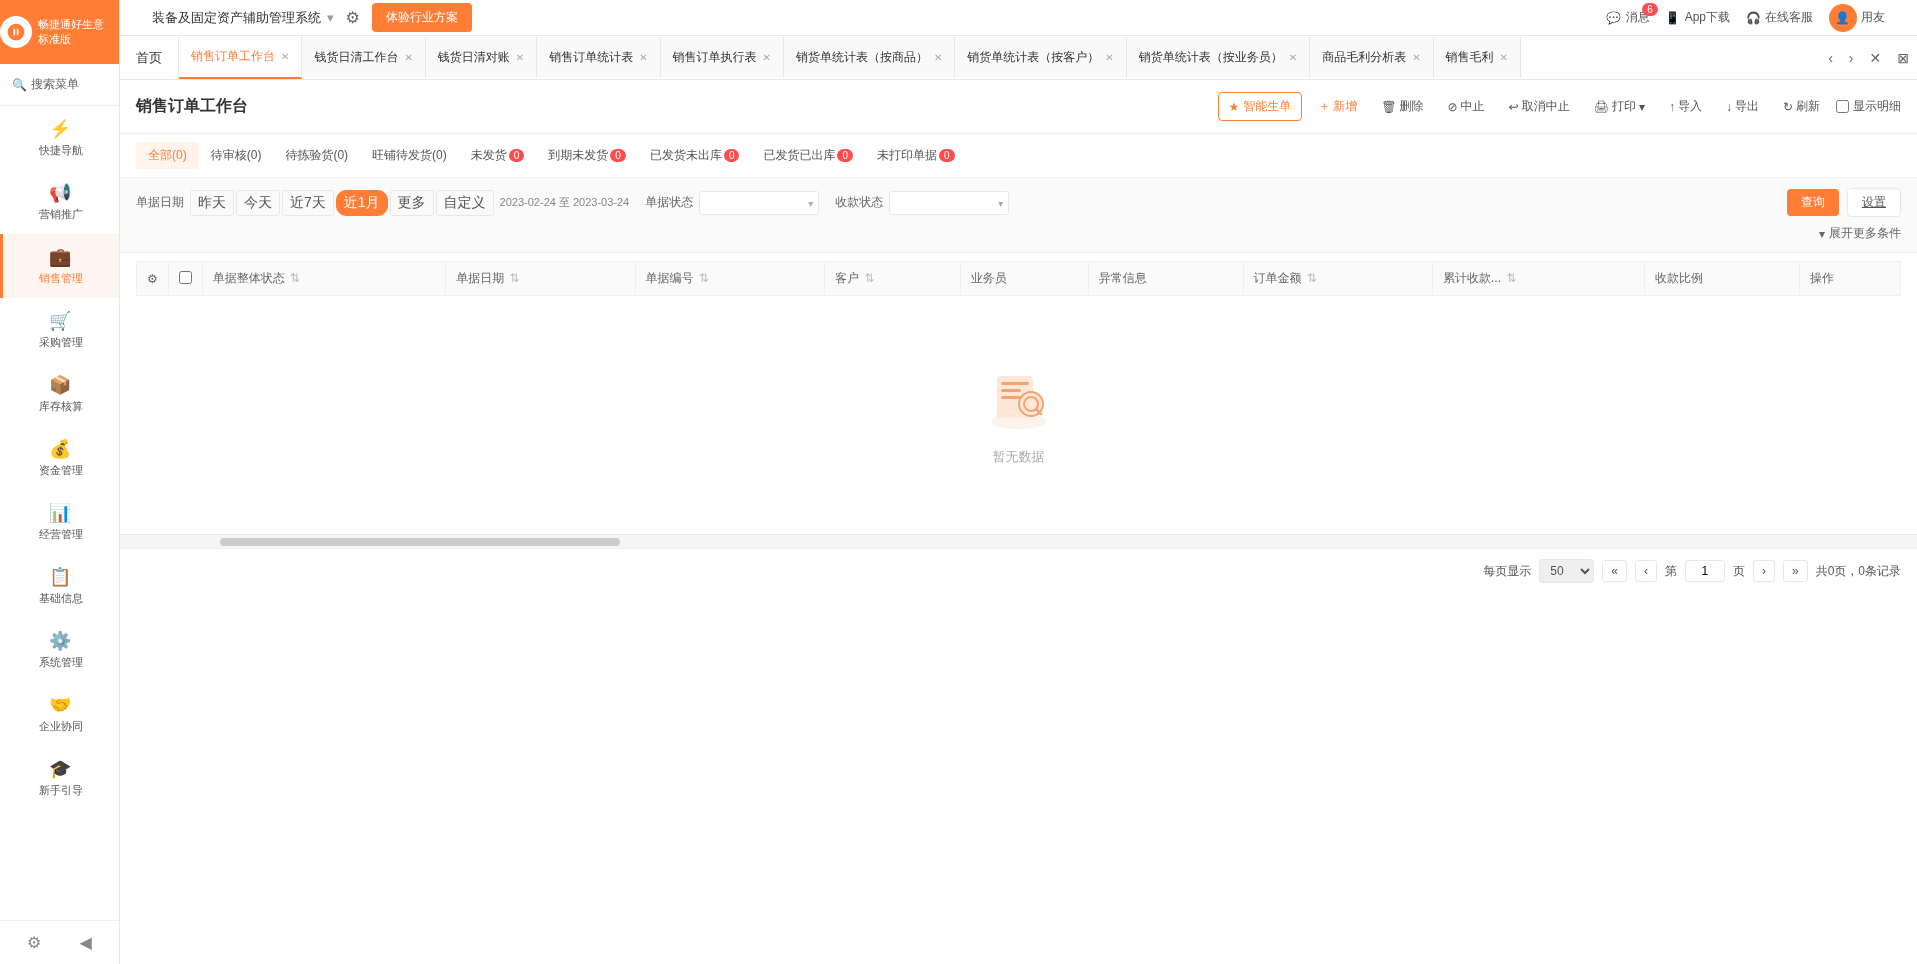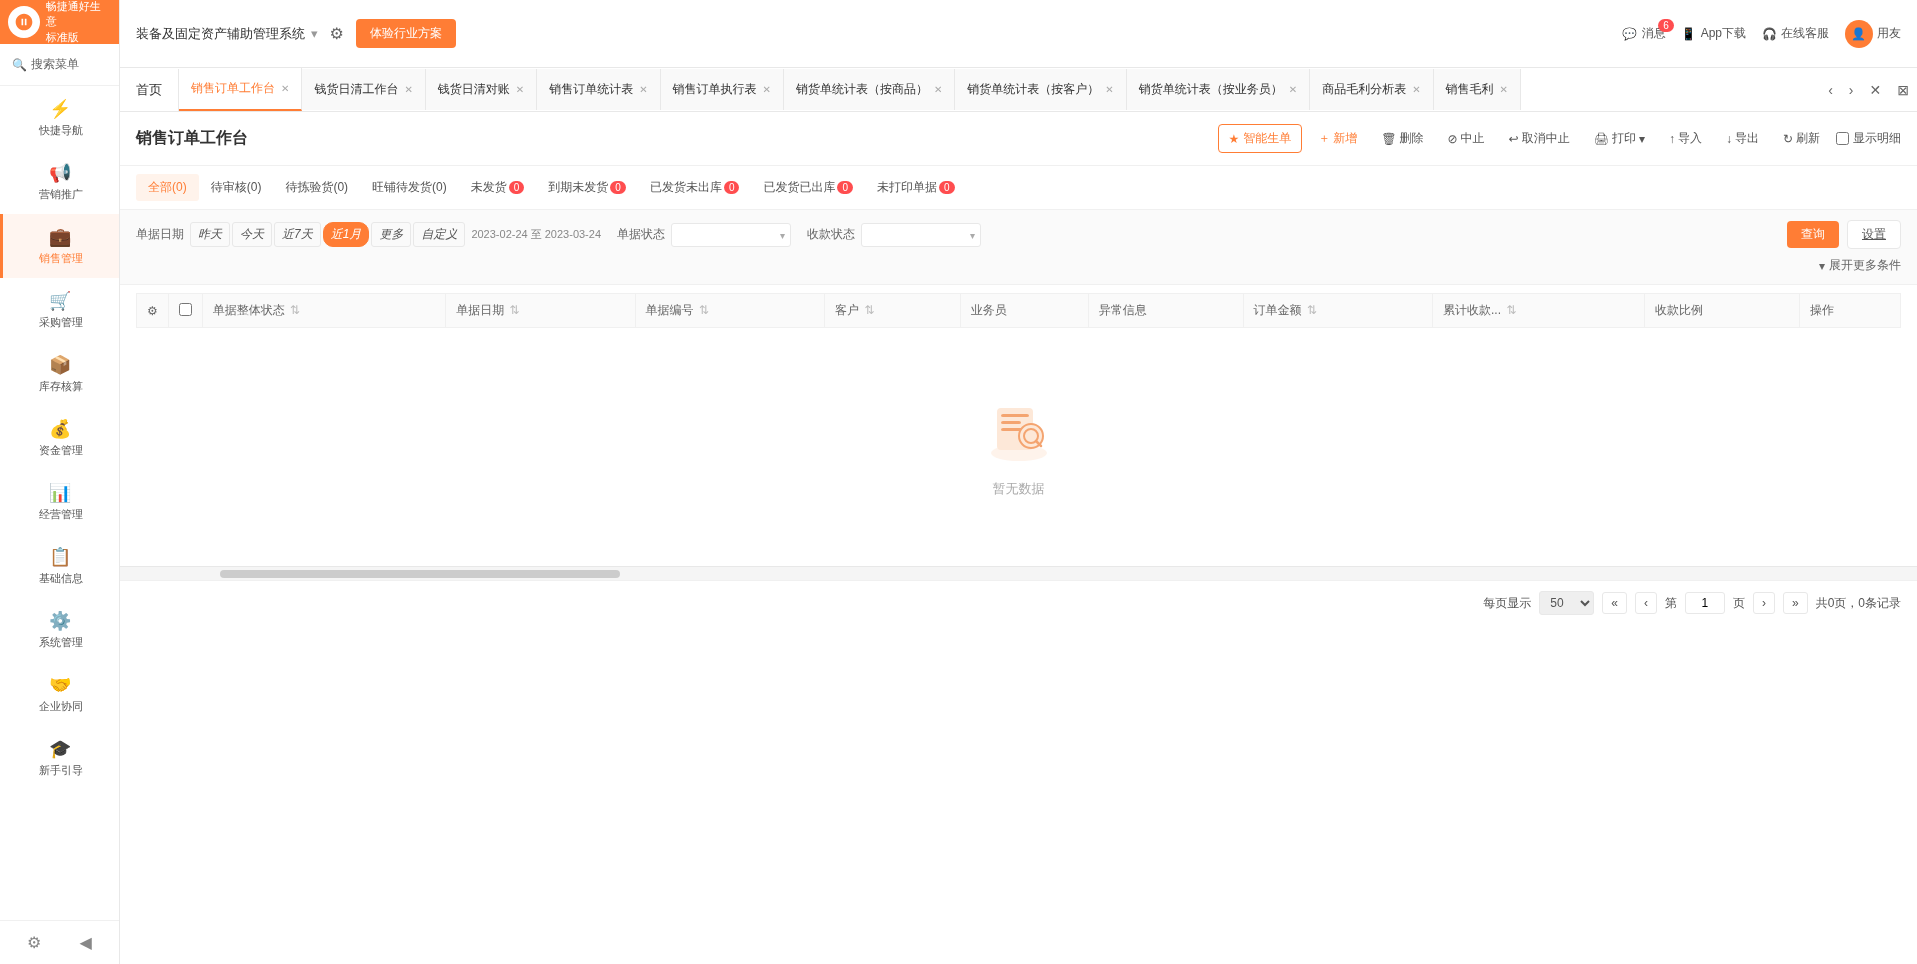--- a/index.html
+++ b/index.html
@@ -1,37 +1,37 @@
 <!DOCTYPE html>
 <html><head>
   <meta charset="utf-8">
   <style>
     * { box-sizing: border-box; margin: 0; padding: 0; }
     body { font-family: 'Microsoft YaHei', Arial, sans-serif; font-size: 12px; background: #f5f5f5; display: flex; height: 964px; overflow: hidden; }
 
     
     .sidebar { width: 120px; background: #fff; display: flex; flex-direction: column; border-right: 1px solid #e8e8e8; flex-shrink: 0; }
-    .sidebar-logo { background: #ff7d35; color: #fff; padding: 8px; display: flex; align-items: center; gap: 6px; height: 44px; }
+    .sidebar-logo { background: #ff7d35; color: #fff; display: flex; align-items: center; gap: 6px; height: 64px; }
     .logo-icon { width: 32px; height: 32px; background: #fff; border-radius: 50%; display: flex; align-items: center; justify-content: center; }
     .logo-icon svg { width: 20px; height: 20px; }
     .logo-text { font-size: 11px; line-height: 1.4; color: #fff; }
     .sidebar-search { padding: 8px; border-bottom: 1px solid #f0f0f0; }
     .sidebar-search-btn { width: 100%; background: none; border: none; cursor: pointer; display: flex; align-items: center; gap: 4px; color: #666; font-size: 12px; padding: 4px; }
     .sidebar-nav-item { display: flex; flex-direction: column; align-items: center; padding: 12px 8px; cursor: pointer; color: #555; border-left: 3px solid transparent; transition: all 0.2s; }
     .sidebar-nav-item.active { background: #fff5f0; color: #ff7d35; border-left-color: #ff7d35; }
     .sidebar-nav-item .nav-icon { font-size: 18px; margin-bottom: 3px; }
     .sidebar-nav-item .nav-label { font-size: 11px; text-align: center; }
     .sidebar-bottom { margin-top: auto; padding: 8px; display: flex; justify-content: space-around; border-top: 1px solid #f0f0f0; }
     .sidebar-bottom-btn { background: none; border: none; cursor: pointer; color: #888; font-size: 16px; padding: 4px; }
 
     
     .main { flex: 1; display: flex; flex-direction: column; overflow: hidden; }
 
     
-    .topbar { height: 68px; background: #fff; border-bottom: 1px solid #e8e8e8; display: flex; align-items: center; padding: 0 16px; gap: 12px; }
+    .topbar { height: 36px; background: #fff; border-bottom: 1px solid #e8e8e8; display: flex; align-items: center; padding: 0 32px; gap: 12px; }
     .topbar-title { font-size: 13px; color: #333; display: flex; align-items: center; gap: 6px; }
     .topbar-title-arrow { color: #999; }
     .topbar-settings { color: #666; cursor: pointer; font-size: 16px; }
     .topbar-exp-btn { background: #ff7d35; color: #fff; border: none; border-radius: 4px; padding: 6px 14px; cursor: pointer; font-size: 12px; }
     .topbar-right { margin-left: auto; display: flex; align-items: center; gap: 16px; }
     .topbar-right-item { display: flex; align-items: center; gap: 4px; cursor: pointer; color: #555; font-size: 12px; position: relative; }
     .badge { background: #ff4d4f; color: #fff; border-radius: 8px; padding: 1px 5px; font-size: 10px; position: absolute; top: -6px; right: -8px; }
     .user-avatar { width: 28px; height: 28px; background: #ff7d35; border-radius: 50%; display: flex; align-items: center; justify-content: center; color: #fff; font-size: 12px; }
 
     
@@ -60,21 +60,21 @@
     .subtab { padding: 5px 12px; cursor: pointer; font-size: 12px; color: #555; border-radius: 3px; white-space: nowrap; }
     .subtab.active { background: #fff3eb; color: #ff7d35; }
     .subtab .badge-red { background: #ff4d4f; color: #fff; border-radius: 8px; padding: 1px 5px; font-size: 10px; margin-left: 2px; }
 
     
     .filter-area { padding: 10px 16px; background: #fafafa; border-bottom: 1px solid #f0f0f0; }
     .filter-row { display: flex; align-items: center; gap: 16px; flex-wrap: wrap; }
     .filter-item { display: flex; align-items: center; gap: 6px; }
     .filter-label { color: #666; font-size: 12px; white-space: nowrap; }
     .date-btn-group { display: flex; gap: 2px; }
-    .date-btn { background: none; border: 1px solid #e8e8e8; border-radius: 3px; padding: 3px 7px; cursor: pointer; font-size: 12px; color: #555; font-style: italic; }
+    .date-btn { background: none; border: 1px solid #e8e8e8; border-radius: 3px; padding: 3px 7px; cursor: pointer; font-size: 14px; color: #555; }
     .date-btn.active { background: #ff7d35; color: #fff; border-color: #ff7d35; border-radius: 10px; }
     .date-range { font-size: 11px; color: #888; }
     .filter-select { border: 1px solid #e8e8e8; border-radius: 3px; padding: 4px 20px 4px 8px; font-size: 12px; color: #555; background: #fff; cursor: pointer; appearance: none; min-width: 120px; }
     .filter-select-wrap { position: relative; display: inline-block; }
     .filter-select-wrap::after { content: '▾'; position: absolute; right: 6px; top: 50%; transform: translateY(-50%); color: #aaa; pointer-events: none; font-size: 10px; }
     .expand-btn { display: flex; align-items: center; gap: 4px; cursor: pointer; color: #666; font-size: 12px; margin-left: auto; }
     .btn-query { background: #ff7d35; color: #fff; border: none; border-radius: 4px; padding: 5px 14px; cursor: pointer; font-size: 12px; }
     .btn-set { background: #fff; border: 1px solid #e8e8e8; color: #555; border-radius: 4px; padding: 5px 14px; cursor: pointer; font-size: 12px; text-decoration: underline; }
 
     

